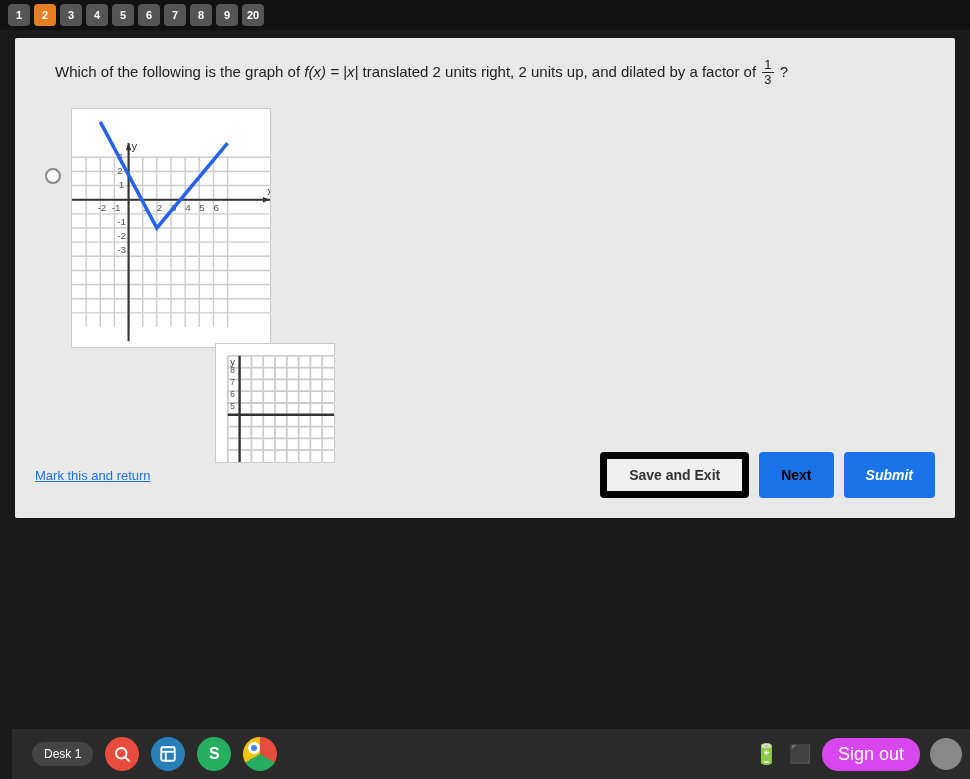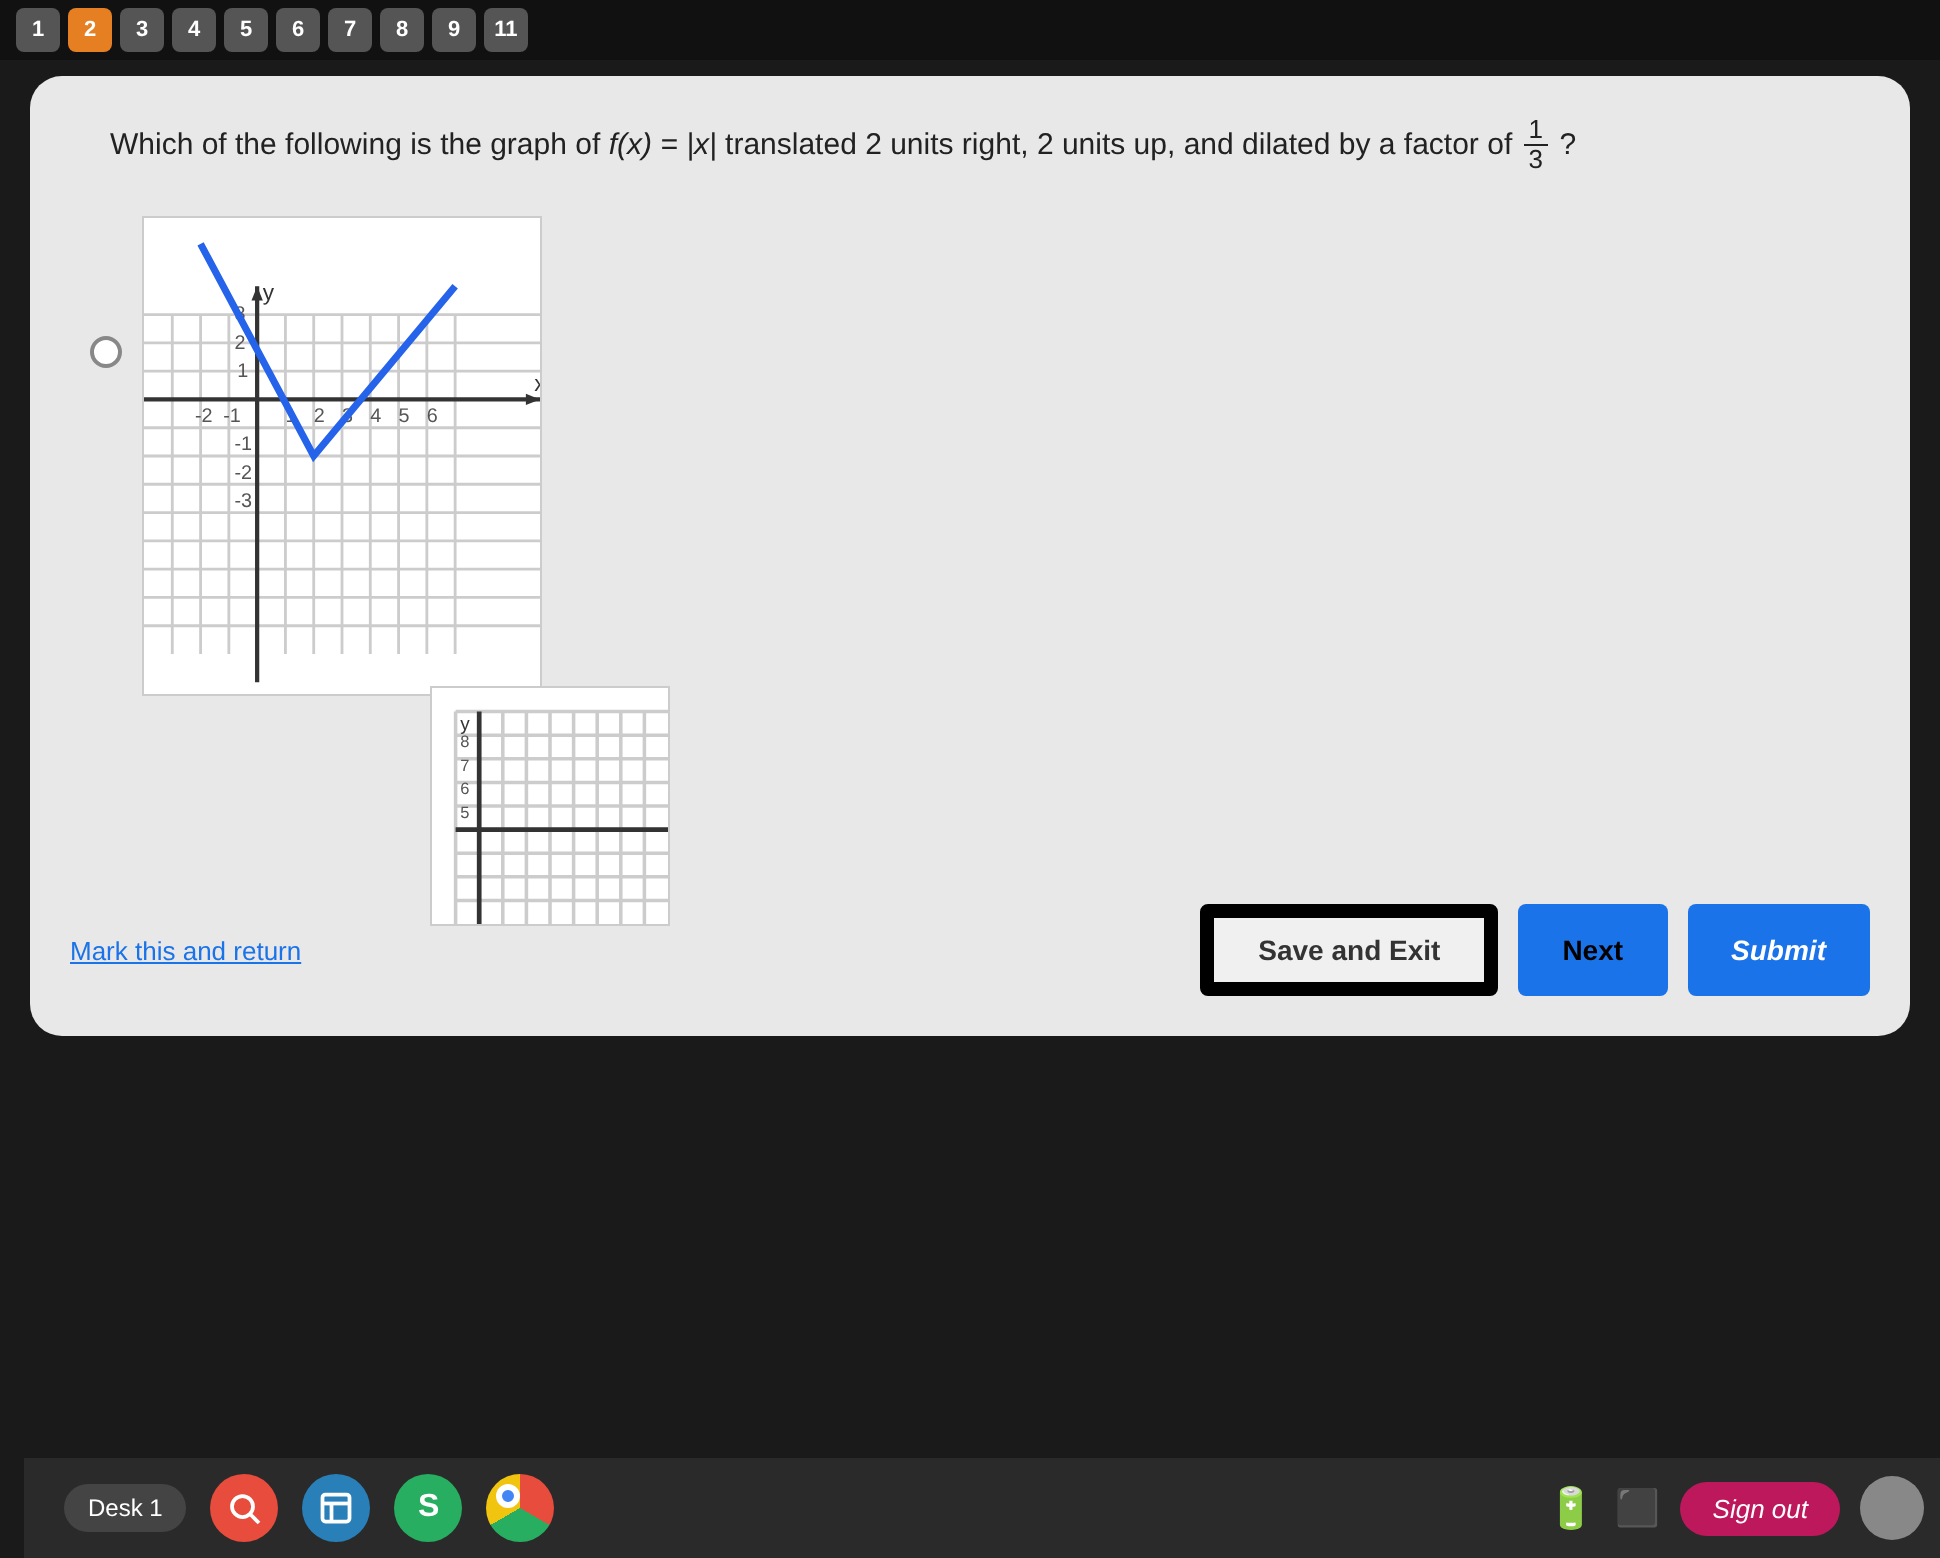--- a/index.html
+++ b/index.html
@@ -39,21 +39,21 @@
     .tab-item.inactive {
       background: #555;
     }
 
     
     .main-content {
       width: 940px;
       height: 480px;
       background: #e8e8e8;
       margin: 8px auto;
-      border-radius: 16px;
+      border-radius: 2px;
       padding: 20px 30px;
       position: relative;
     }
 
     .question-text {
       font-size: 15px;
       color: #222;
       line-height: 1.4;
       margin-bottom: 20px;
       padding-left: 10px;
@@ -201,28 +201,27 @@
       align-items: center;
       gap: 10px;
     }
 
     .battery-icon {
       color: #ccc;
       font-size: 20px;
     }
 
     .sign-out-btn {
-      background: #be185d;
+      background: #d946ef;
       color: white;
       border: none;
       padding: 6px 16px;
       border-radius: 16px;
-      font-size: 13px;
+      font-size: 18px;
       cursor: pointer;
-      font-style: italic;
     }
 
     .small-graph {
       background: white;
       border: 1px solid #ccc;
       width: 120px;
       height: 120px;
       position: absolute;
       bottom: 55px;
       left: 200px;
@@ -234,21 +233,21 @@
 <div class="top-bar">
   <div class="tab-item inactive">1</div>
   <div class="tab-item">2</div>
   <div class="tab-item inactive">3</div>
   <div class="tab-item inactive">4</div>
   <div class="tab-item inactive">5</div>
   <div class="tab-item inactive">6</div>
   <div class="tab-item inactive">7</div>
   <div class="tab-item inactive">8</div>
   <div class="tab-item inactive">9</div>
-  <div class="tab-item inactive">11</div>
+  <div class="tab-item inactive">20</div>
 </div>
 
 <div class="main-content">
 
   <div class="question-text">
     <span>Which of the following is the graph of </span>
     <em>f(x) = |x|</em>
     <span> translated 2 units right, 2 units up, and dilated by a factor of </span>
     <span class="fraction">
       <span class="num">1</span>

